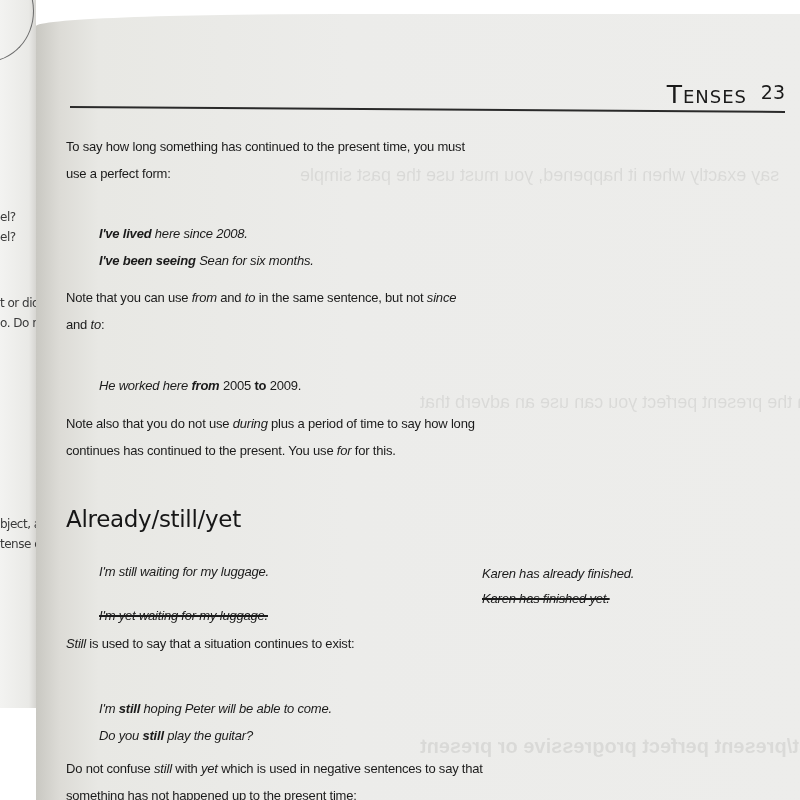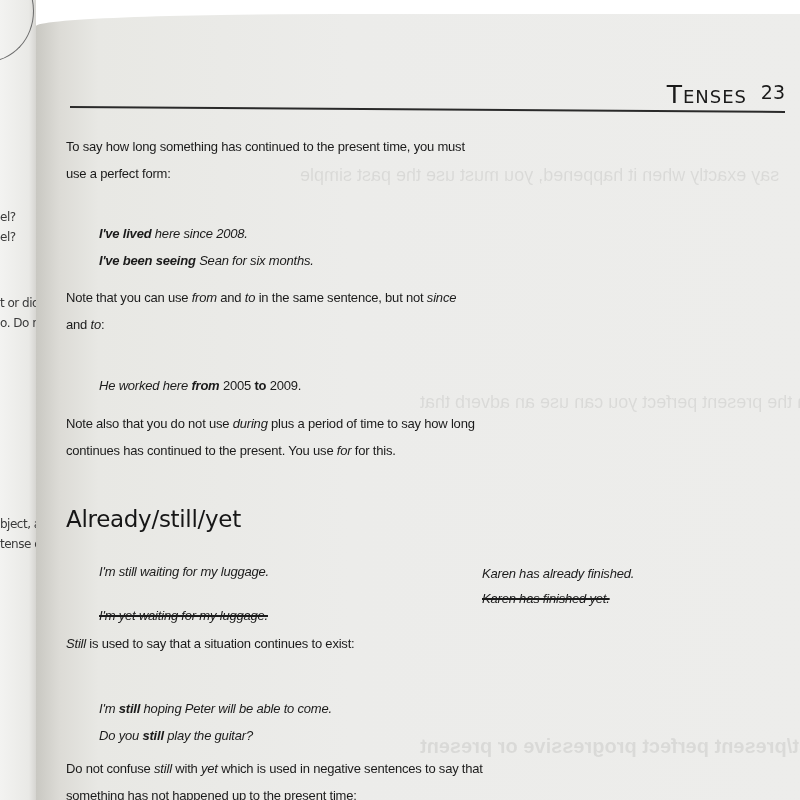--- a/index.html
+++ b/index.html
@@ -3,21 +3,21 @@
 <meta charset="utf-8">
 <style>
   html, body { margin: 0; padding: 0; }
   body {
     width: 800px; height: 800px; overflow: hidden; position: relative;
     background: #ffffff;
     font-family: "DejaVu Sans", sans-serif;
   }
   
   .prev-page {
-    position: absolute; left: 0; top: 0; width: 36px; height: 800px;
+    position: absolute; left: 0; top: 0; width: 36px; height: 708px;
     background: linear-gradient(90deg, #f3f3f1 0%, #e9e9e6 80%, #d6d5d1 100%);
     overflow: hidden;
   }
   .prev-page .curve {
     position: absolute; left: -60px; top: -40px; width: 92px; height: 100px;
     border: 1.5px solid #6a6a6a; border-radius: 50%;
     border-left-color: transparent; border-top-color: transparent;
   }
   .prev-page .frag {
     position: absolute; left: 0; font-size: 12px; color: #3a3a3a; white-space: nowrap;

